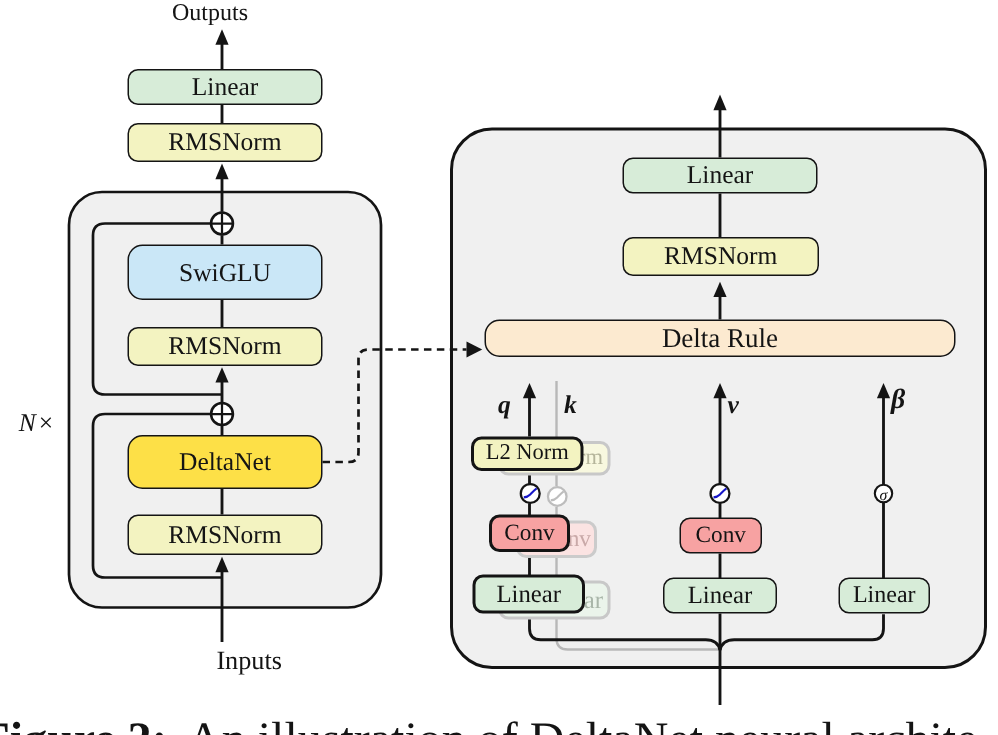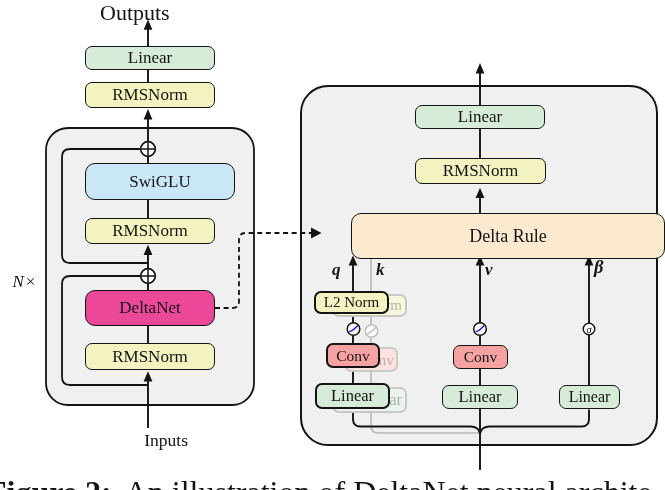--- a/index.html
+++ b/index.html
@@ -102,36 +102,36 @@
     <text x="589" y="333" text-anchor="middle" font-size="10.5" font-style="italic" font-family="Liberation Serif, serif" fill="#111">σ</text>
   </g>
 </svg>
 
 <div class="ghost" style="left:332px;top:294px;width:75px;height:23px;background:#f8f8df;border:2px solid #c8c8c8;font-size:15px;color:#b5b59b;justify-content:flex-end;padding-right:3px;">L2 Norm</div>
 <div class="ghost" style="left:344px;top:347px;width:54px;height:25px;background:#fbe3e2;border:2px solid #cbcbcb;font-size:15.5px;color:#c9a9a8;justify-content:flex-end;padding-right:2px;">Conv</div>
 <div class="ghost" style="left:332px;top:387px;width:75px;height:26px;background:#ebf4eb;border:2px solid #c8c8c8;font-size:16.5px;color:#a9b6a9;justify-content:flex-end;padding-right:3px;">Linear</div>
 
 <div class="box" style="left:85px;top:46px;width:130px;height:24px;background:#d7ecd8;font-size:17px;">Linear</div>
 <div class="box" style="left:85px;top:82px;width:130px;height:26px;background:#f3f3c1;font-size:17px;">RMSNorm</div>
-<div class="box" style="left:85px;top:163px;width:150px;height:37px;background:#cae7f7;font-size:17px;border-radius:10px;">SwiGLU</div>
+<div class="box" style="left:85px;top:163px;width:130px;height:37px;background:#cae7f7;font-size:17px;border-radius:10px;">SwiGLU</div>
 <div class="box" style="left:85px;top:218px;width:130px;height:26px;background:#f3f3c1;font-size:17px;">RMSNorm</div>
-<div class="box" style="left:85px;top:290px;width:130px;height:36px;background:#ec4899;font-size:17px;border-radius:10px;">DeltaNet</div>
+<div class="box" style="left:85px;top:290px;width:130px;height:36px;background:#fde047;font-size:17px;border-radius:10px;">DeltaNet</div>
 <div class="box" style="left:85px;top:343px;width:130px;height:27px;background:#f3f3c1;font-size:17px;">RMSNorm</div>
 
 <div class="box" style="left:415px;top:105px;width:130px;height:24px;background:#d7ecd8;font-size:17px;">Linear</div>
 <div class="box" style="left:415px;top:158px;width:131px;height:26px;background:#f3f3c1;font-size:17px;">RMSNorm</div>
-<div class="box" style="left:323px;top:213px;width:314px;height:46px;background:#fcead0;font-size:18px;border-radius:10px;margin-left:28px;">Delta Rule</div>
+<div class="box" style="left:323px;top:213px;width:314px;height:25px;background:#fcead0;font-size:18px;border-radius:10px;">Delta Rule</div>
 <div class="box" style="left:314px;top:291px;width:75px;height:23px;background:#f3f3c1;font-size:15px;border-width:2.8px;">L2 Norm</div>
 <div class="box" style="left:326px;top:343px;width:54px;height:25px;background:#f7a2a2;font-size:15.5px;border-width:2.8px;">Conv</div>
 <div class="box" style="left:315px;top:383px;width:75px;height:26px;background:#d7ecd8;font-size:16.5px;border-width:2.8px;">Linear</div>
 <div class="box" style="left:453px;top:345px;width:55px;height:24px;background:#f7a2a2;font-size:15.5px;">Conv</div>
 <div class="box" style="left:442px;top:385px;width:76px;height:24px;background:#d7ecd8;font-size:16.5px;">Linear</div>
 <div class="box" style="left:559px;top:385px;width:61px;height:24px;background:#d7ecd8;font-size:16px;">Linear</div>
 
-<div class="lbl" style="left:100px;top:0px;width:80px;text-align:left;font-size:22px;">Outputs</div>
+<div class="lbl" style="left:100px;top:0px;width:80px;text-align:center;font-size:16px;">Outputs</div>
 <div class="lbl" style="left:108px;top:430px;width:80px;text-align:right;font-size:17.5px;">Inputs</div>
 <div class="lbl" style="left:4px;top:252px;font-size:17px;">
   <span style="font-style:italic;">N</span><span style="margin-left:2px;">×</span>
 </div>
 <div class="lbl mathlbl" style="left:332px;top:260px;">q</div>
 <div class="lbl mathlbl" style="left:376px;top:260px;">k</div>
 <div class="lbl mathlbl" style="left:485px;top:260px;">v</div>
 <div class="lbl mathlbl" style="left:594px;top:257px;font-size:18.5px;">β</div>
 
 <div class="lbl" style="left:-13px;top:474px;font-size:32px;white-space:nowrap;">

